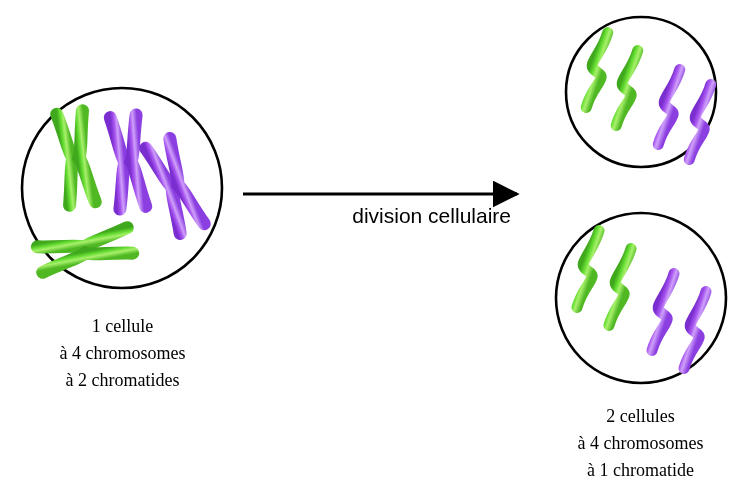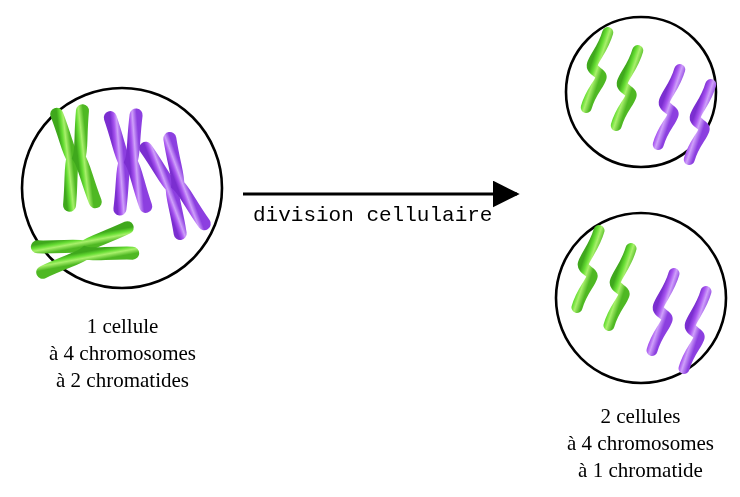--- a/index.html
+++ b/index.html
@@ -20,42 +20,42 @@
     left: 0;
     top: 0;
     width: 740px;
     height: 497px;
   }
   .caption {
     position: absolute;
     text-align: center;
     color: #000000;
     font-family: "Liberation Serif", "DejaVu Serif", serif;
-    font-size: 21px;
+    font-size: 18px;
     line-height: 27px;
     white-space: pre;
   }
   #caption-parent {
     left: 10px;
     top: 313px;
     width: 225px;
   }
   #caption-daughters {
     left: 528px;
     top: 403px;
     width: 225px;
   }
   #arrow-label {
     position: absolute;
     left: 253px;
     top: 203px;
     width: 258px;
-    text-align: left;
+    text-align: right;
     color: #000000;
-    font-family: Liberation Mono, monospace;
+    font-family: Liberation Sans, sans-serif;
     font-size: 21px;
     line-height: 26px;
     white-space: nowrap;
   }
 </style>
 </head>
 <body>
 
 <div id="stage">
 

